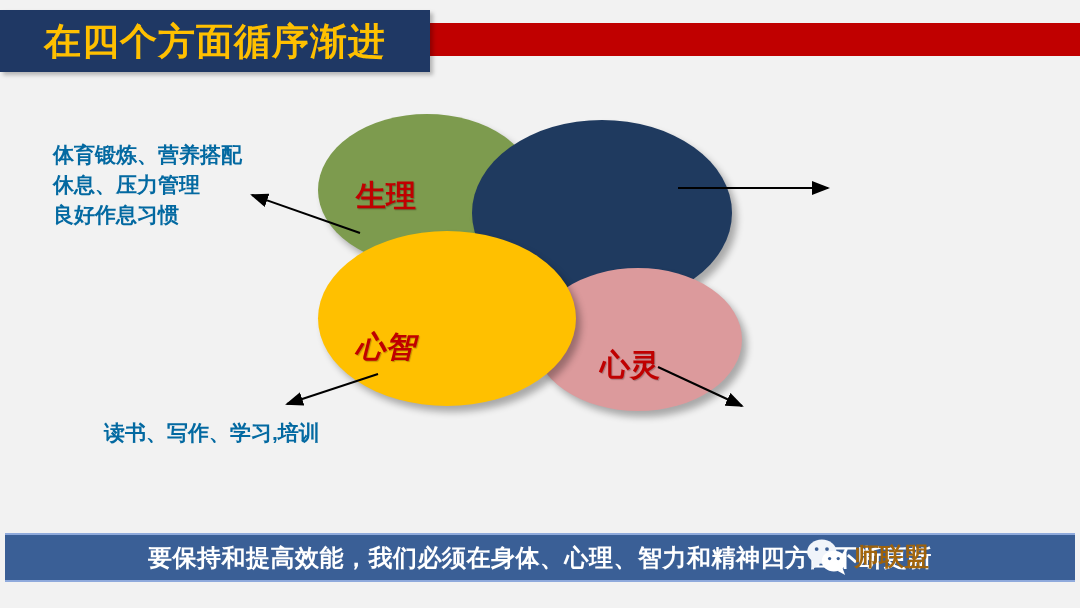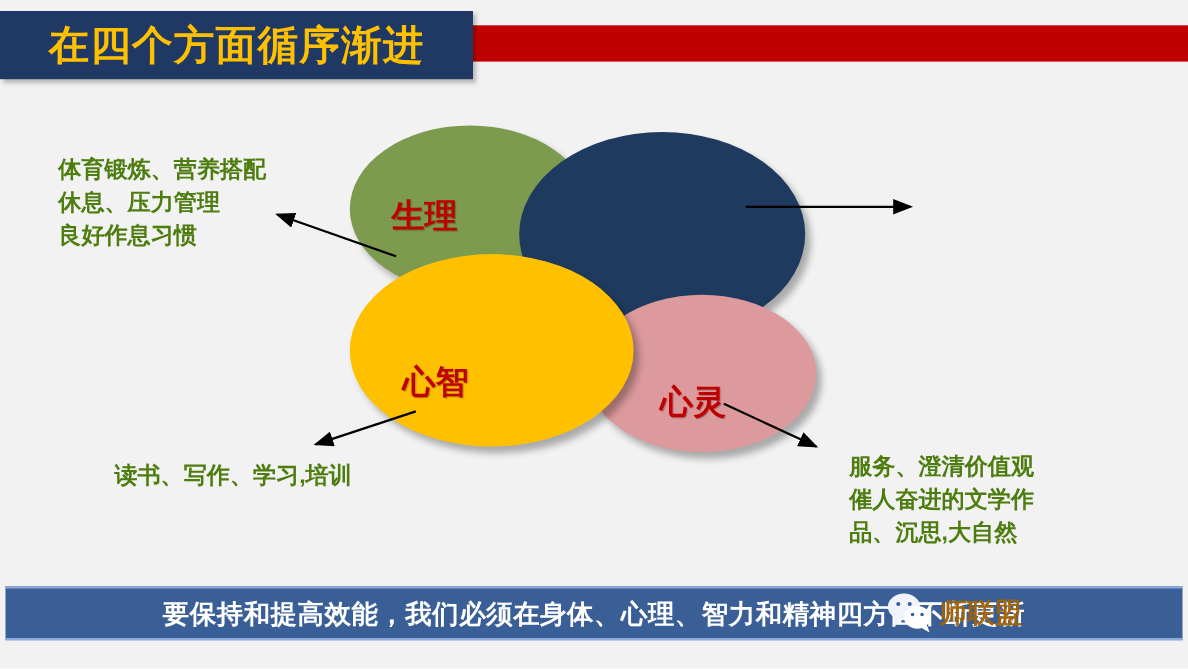--- a/index.html
+++ b/index.html
@@ -67,26 +67,26 @@
   #ellipse-physical { left: 318px; top: 114px; width: 218px; height: 152px; background: #7d9b4e; z-index: 11; }
   #label-physical   { left: 356px; top: 176px; text-align: right; }
 
   #ellipse-social   { left: 472px; top: 120px; width: 260px; height: 186px; background: #1f3a5f; z-index: 12; }
   #label-social     { left: 540px; top: 172px; }
 
   #ellipse-spirit   { left: 534px; top: 268px; width: 208px; height: 143px; background: #dc9a9c; z-index: 13; }
   #label-spirit     { left: 600px; top: 345px; }
 
   #ellipse-mental   { left: 318px; top: 231px; width: 258px; height: 175px; background: #ffc000; z-index: 14; }
-  #label-mental     { left: 366px; top: 327px; }
+  #label-mental     { left: 355px; top: 327px; font-style: italic; }
 
   
   .callout {
     position: absolute;
-    color: #4d7c0f;
+    color: #0369a1;
     font-size: 21px;
     font-weight: bold;
     line-height: 1.42;
     white-space: pre;
     z-index: 20;
   }
   #callout-physical { left: 53px;  top: 140px; }
   #callout-social   { left: 838px; top: 140px; }
   #callout-mental   { left: 104px; top: 418px; }
   #callout-spirit   { left: 772px; top: 410px; }
@@ -172,23 +172,20 @@
     <line x1="360" y1="233" x2="252" y2="195" stroke="#000000" stroke-width="2" marker-end="url(#arrowhead)"></line>
     <line x1="678" y1="188" x2="828" y2="188" stroke="#000000" stroke-width="2" marker-end="url(#arrowhead)"></line>
     <line x1="378" y1="374" x2="287" y2="404" stroke="#000000" stroke-width="2" marker-end="url(#arrowhead)"></line>
     <line x1="658" y1="367" x2="742" y2="406" stroke="#000000" stroke-width="2" marker-end="url(#arrowhead)"></line>
   </svg>
 
   <div class="callout" id="callout-physical">体育锻炼、营养搭配
 休息、压力管理
 良好作息习惯</div>
   <div class="callout" id="callout-mental">读书、写作、学习,培训</div>
-  <div class="callout" id="callout-spirit">服务、澄清价值观
-催人奋进的文学作
-品、沉思,大自然</div>
 
   <div id="bottom-banner">
     <span id="bottom-banner-text">要保持和提高效能，我们必须在身体、心理、智力和精神四方面不断更新</span>
   </div>
 
   <div id="watermark">
     <svg id="wechat-icon" viewBox="0 0 48 44">
       <ellipse cx="18" cy="17" rx="17" ry="14" fill="#f0f4fa"></ellipse>
       <polygon points="8,27 6,38 16,31" fill="#f0f4fa"></polygon>
       <circle cx="12" cy="14" r="2.2" fill="#3a5f96"></circle>

